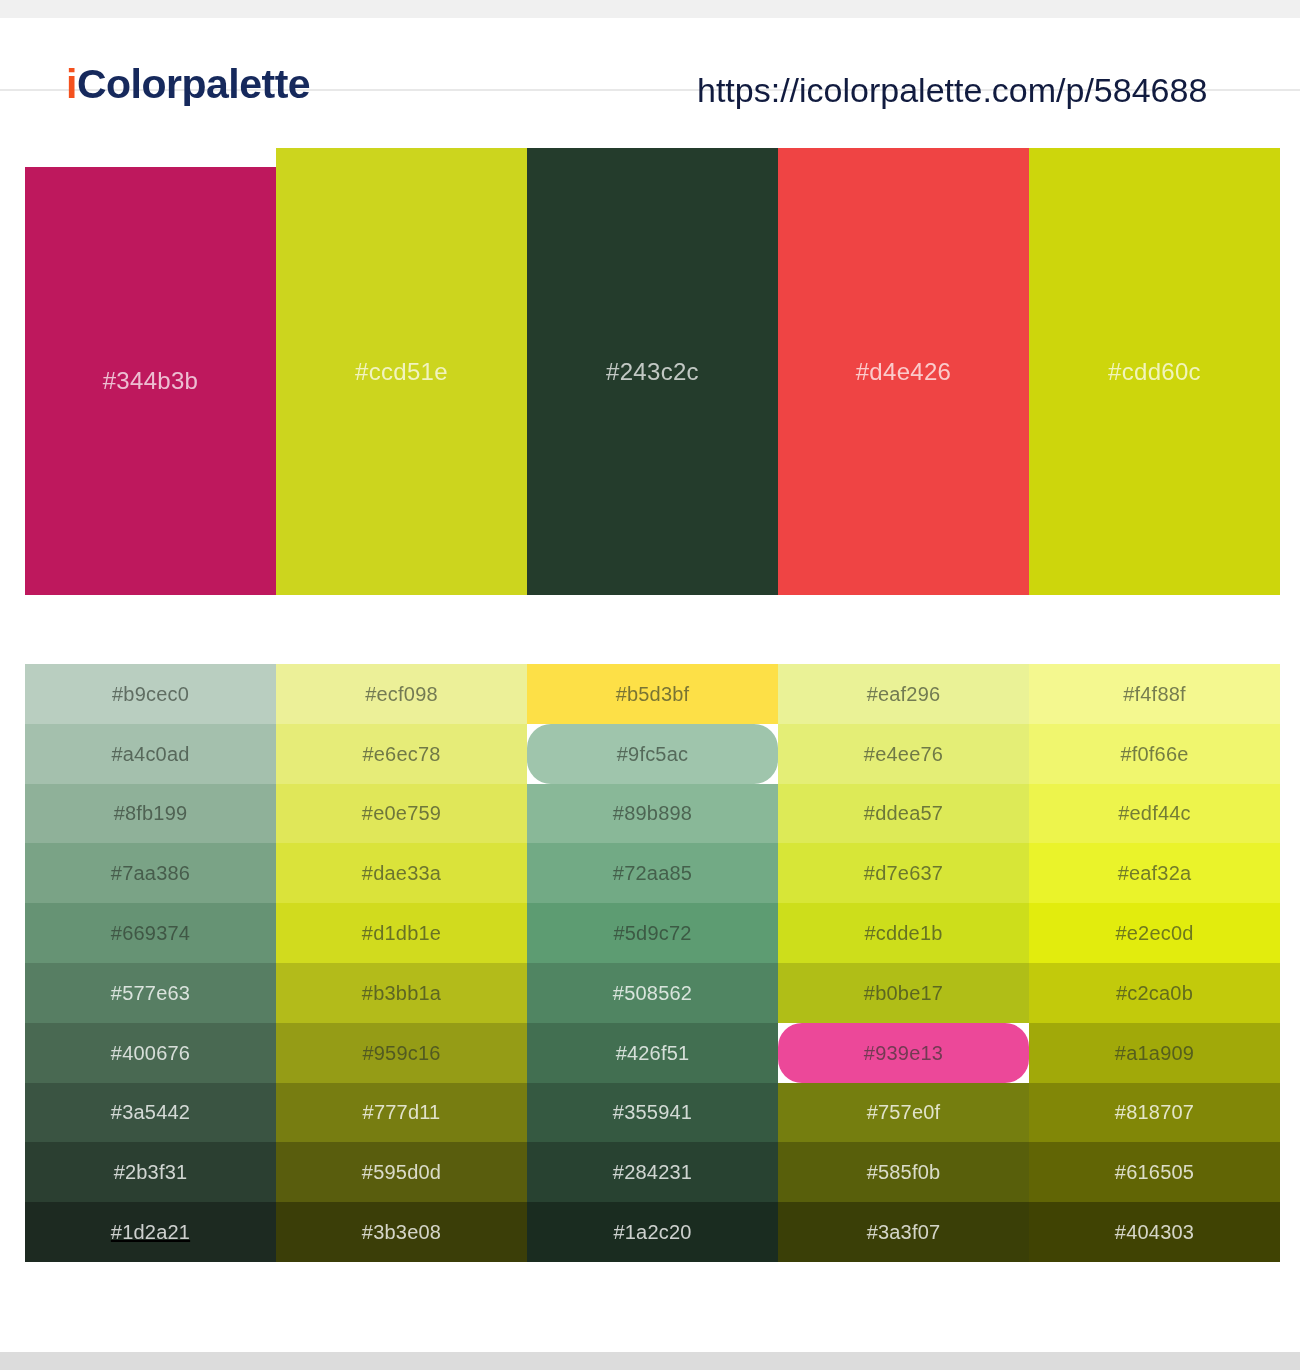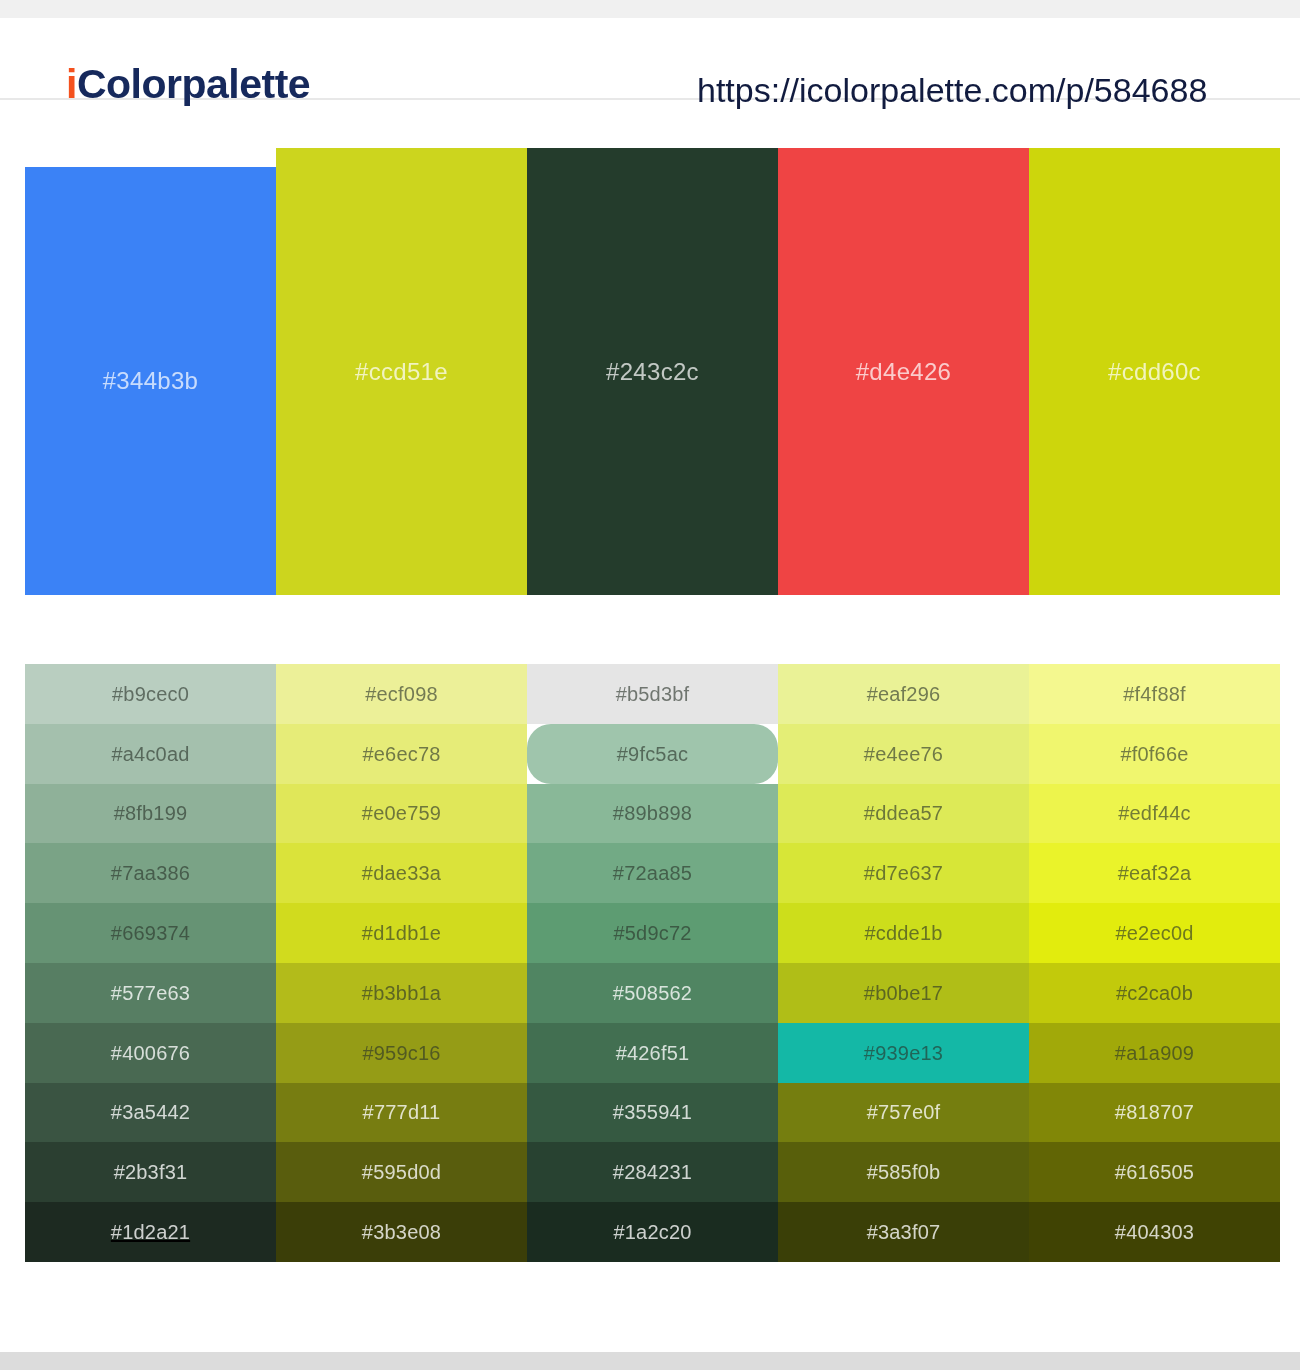--- a/index.html
+++ b/index.html
@@ -26,21 +26,21 @@
     width: 1300px;
     height: 18px;
     background: #f0f0f0;
   }
 
   
   .header {
     position: absolute;
     top: 18px; left: 0;
     width: 1300px;
-    height: 82px;
+    height: 73px;
     background: #ffffff;
     border-bottom: 2px solid #e8e8e8;
   }
 
   .logo {
     position: absolute;
     left: 66px;
     top: 46px;
     font-size: 41px;
     font-weight: bold;
@@ -126,21 +126,21 @@
 <div class="page">
 
   <div class="top-strip"></div>
 
   <div class="header">
     <div class="logo"><span class="logo-i">i</span><span class="logo-rest">Colorpalette</span></div>
     <div class="site-url">https://icolorpalette.com/p/584688</div>
   </div>
 
   <div class="palette-band" id="palette-band">
-      <div class="palette-swatch" style="background: #3b82f6; margin-top: 19px;">
+      <div class="palette-swatch" style="background: #be185d; margin-top: 19px;">
         <span class="palette-label">#344b3b</span>
       </div>
       <div class="palette-swatch" style="background: rgb(204, 213, 30);">
         <span class="palette-label">#ccd51e</span>
       </div>
       <div class="palette-swatch" style="background: rgb(36, 60, 44);">
         <span class="palette-label">#243c2c</span>
       </div>
       <div class="palette-swatch" style="background: #ef4444;">
         <span class="palette-label">#d4e426</span>
@@ -150,21 +150,21 @@
       </div>
     </div>
 
   <div class="shades-grid" id="shades-grid">
       <div class="shade-cell light" style="background: rgb(185, 206, 192);">
         <span class="shade-label">#b9cec0</span>
       </div>
       <div class="shade-cell light" style="background: rgb(236, 240, 152);">
         <span class="shade-label">#ecf098</span>
       </div>
-      <div class="shade-cell light" style="background: #e5e5e5;">
+      <div class="shade-cell light" style="background: #fde047;">
         <span class="shade-label">#b5d3bf</span>
       </div>
       <div class="shade-cell light" style="background: rgb(234, 242, 150);">
         <span class="shade-label">#eaf296</span>
       </div>
       <div class="shade-cell light" style="background: rgb(244, 248, 143);">
         <span class="shade-label">#f4f88f</span>
       </div>
       <div class="shade-cell light" style="background: rgb(164, 192, 173);">
         <span class="shade-label">#a4c0ad</span>
@@ -243,21 +243,21 @@
       </div>
       <div class="shade-cell" style="background: rgb(73, 105, 82);">
         <span class="shade-label">#400676</span>
       </div>
       <div class="shade-cell light" style="background: rgb(149, 156, 22);">
         <span class="shade-label">#959c16</span>
       </div>
       <div class="shade-cell" style="background: rgb(66, 111, 81);">
         <span class="shade-label">#426f51</span>
       </div>
-      <div class="shade-cell light" style="background: #14b8a6;">
+      <div class="shade-cell light" style="background: #ec4899; border-radius: 24px;">
         <span class="shade-label">#939e13</span>
       </div>
       <div class="shade-cell light" style="background: rgb(161, 169, 9);">
         <span class="shade-label">#a1a909</span>
       </div>
       <div class="shade-cell" style="background: rgb(58, 84, 66);">
         <span class="shade-label">#3a5442</span>
       </div>
       <div class="shade-cell" style="background: rgb(119, 125, 17);">
         <span class="shade-label">#777d11</span>

